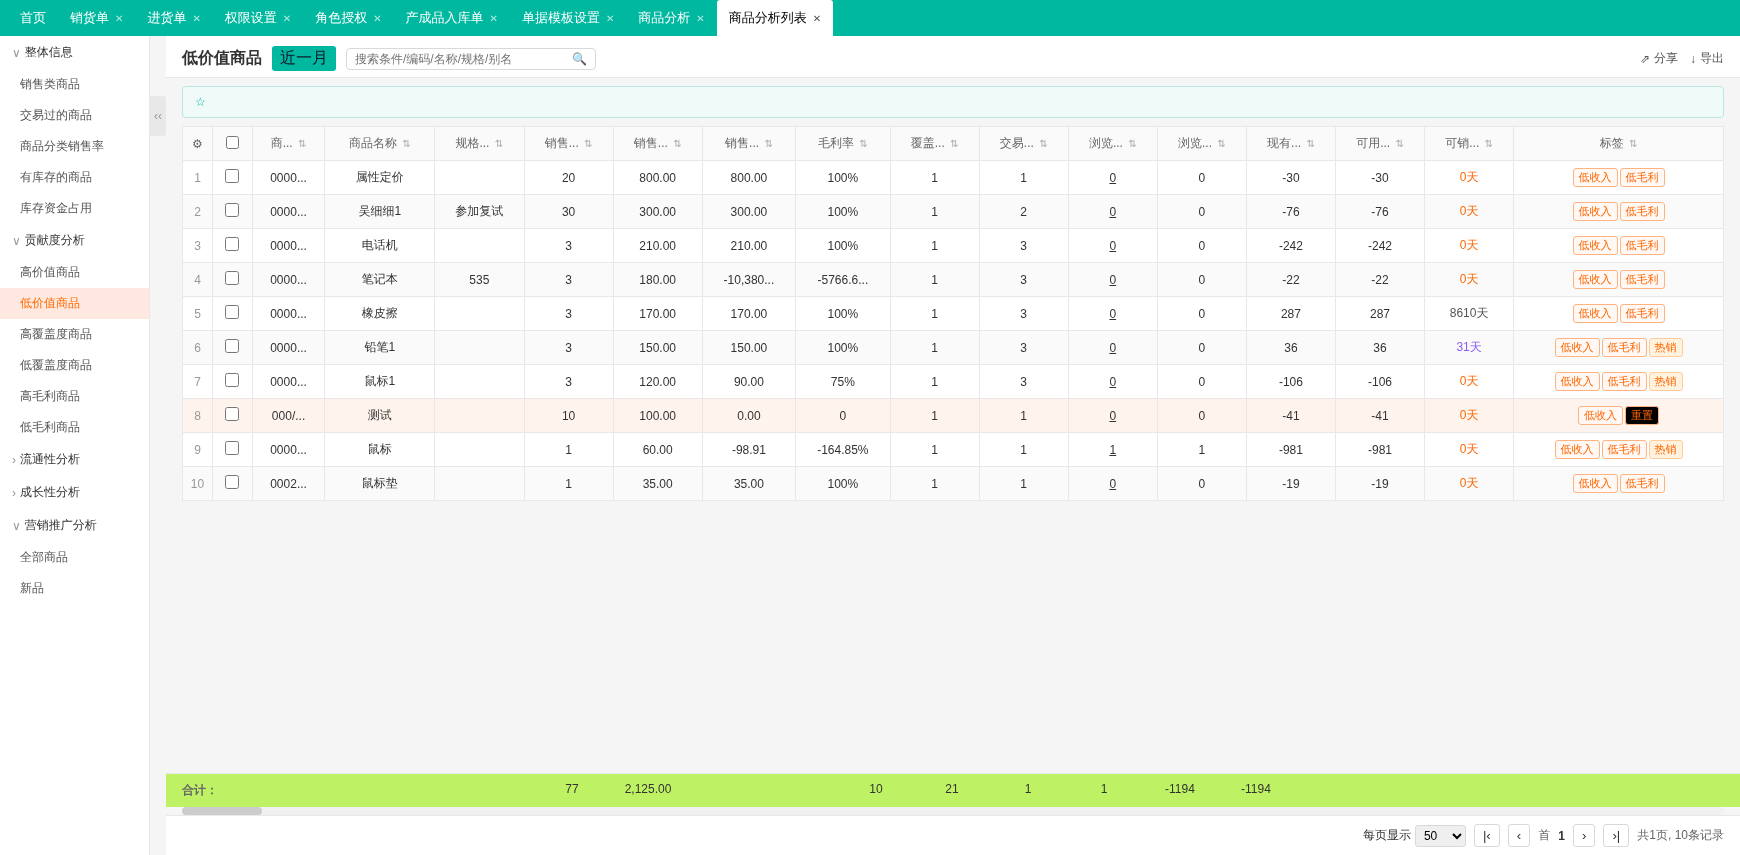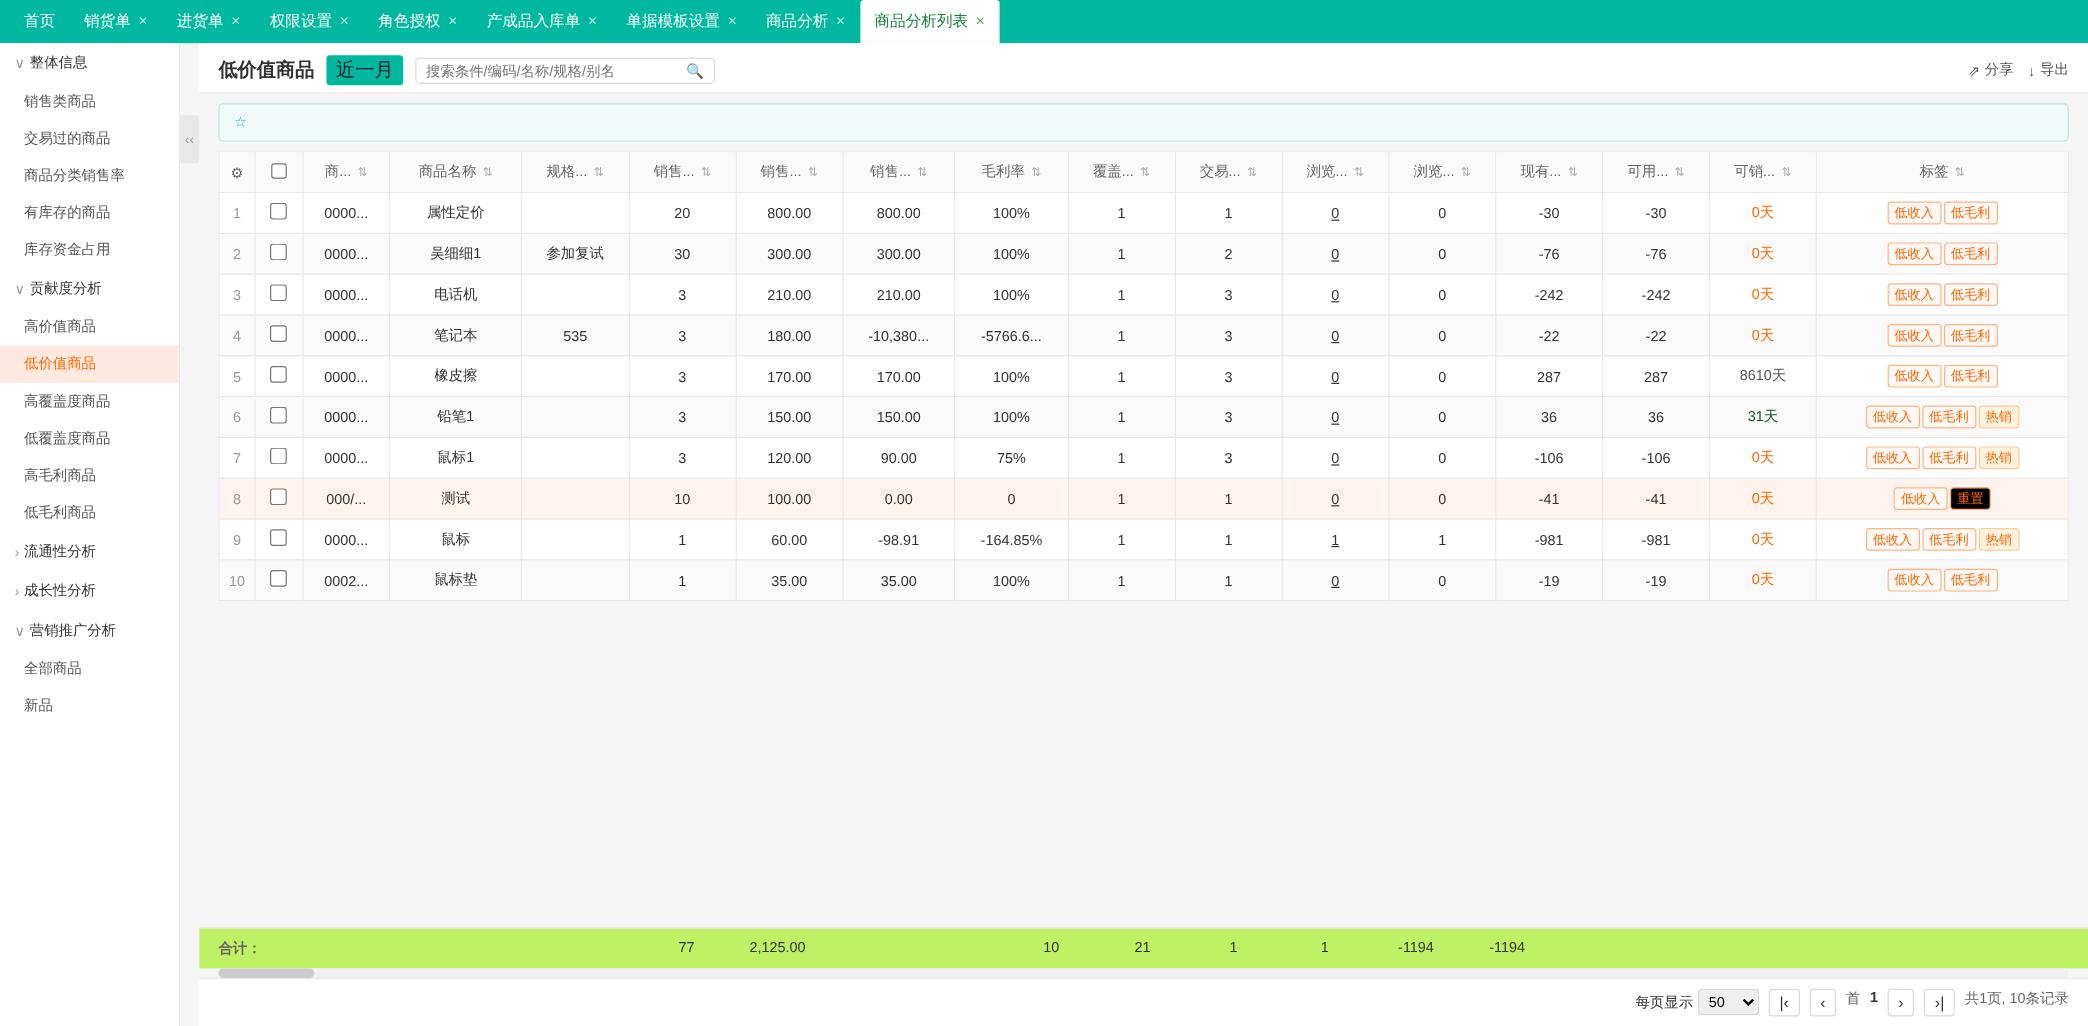--- a/index.html
+++ b/index.html
@@ -1,21 +1,21 @@
 <!DOCTYPE html>
 <html><head>
   <meta charset="utf-8">
   <style>
     * { margin: 0; padding: 0; box-sizing: border-box; }
     body { font-family: 'Microsoft YaHei', Arial, sans-serif; font-size: 12px; background: #f5f5f5; color: #333; width: 1740px; min-height: 855px; overflow-x: auto; }
 
     
     .top-nav { display: flex; align-items: center; background: #00b8a0; height: 36px; padding: 0 8px; }
     .nav-item { color: #fff; padding: 0 12px; height: 36px; display: flex; align-items: center; cursor: pointer; font-size: 13px; white-space: nowrap; }
-    .nav-item.active { background: #fff; color: #15803d; border-radius: 3px 3px 0 0; }
+    .nav-item.active { background: #fff; color: #000000; border-radius: 3px 3px 0 0; }
     .nav-item .close-x { margin-left: 6px; font-size: 10px; opacity: 0.7; }
 
     
     .main-layout { display: flex; height: calc(855px - 36px); }
 
     
     .sidebar { width: 150px; background: #fff; border-right: 1px solid #e8e8e8; overflow-y: auto; flex-shrink: 0; }
     .sidebar-section { }
     .sidebar-group-header { padding: 8px 12px; color: #333; font-size: 12px; cursor: pointer; display: flex; align-items: center; }
     .sidebar-group-header .arrow { margin-right: 4px; color: #999; }
@@ -57,21 +57,21 @@
     .row-num { color: #999; }
     .gear-col { width: 30px; }
 
     
     .footer-bar { background: #bef264; border-top: 1px solid #e8e8e8; padding: 8px 16px; display: flex; font-size: 12px; }
     .footer-label { color: #666; margin-right: 20px; font-weight: bold; }
     .footer-values { display: flex; gap: 16px; flex: 1; }
     .footer-val { text-align: center; min-width: 60px; padding: 0 6px; }
 
     
-    .pagination { background: #fff; border-top: 1px solid #e8e8e8; padding: 8px 16px; display: flex; align-items: flex-start; justify-content: flex-end; gap: 8px; font-size: 12px; }
+    .pagination { background: #fff; border-top: 1px solid #e8e8e8; padding: 8px 16px; display: flex; align-items: center; justify-content: flex-end; gap: 8px; font-size: 12px; }
     .pagination .per-page { display: flex; align-items: center; gap: 4px; }
     .pagination select { border: 1px solid #d9d9d9; border-radius: 3px; padding: 2px 4px; font-size: 12px; }
     .page-btn { border: 1px solid #d9d9d9; background: #fff; padding: 3px 8px; border-radius: 3px; cursor: pointer; color: #333; }
     .page-info { color: #666; }
     .page-current { color: #333; font-weight: bold; }
     .scrollbar-area { height: 8px; background: #f0f0f0; margin: 0 16px; border-radius: 4px; }
     .scrollbar-thumb { width: 80px; height: 8px; background: #ccc; border-radius: 4px; }
 
     
     .collapse-btn { width: 16px; height: 40px; background: #e8e8e8; display: flex; align-items: center; justify-content: center; cursor: pointer; color: #999; font-size: 12px; border-radius: 0 3px 3px 0; margin-top: 60px; flex-shrink: 0; }
@@ -292,21 +292,21 @@
     <td>3</td>
     <td>150.00</td>
     <td>150.00</td>
     <td>100%</td>
     <td>1</td>
     <td>3</td>
     <td><span class="link-underline">0</span></td>
     <td>0</td>
     <td>36</td>
     <td>36</td>
-    <td style="color:#14532d">31天</td>
+    <td style="color:#8b5cf6">31天</td>
     <td><span class="tag tag-orange">低收入</span><span class="tag tag-orange">低毛利</span><span class="tag tag-hot">热销</span></td>
   </tr>
             <tr>
     <td class="row-num">7</td>
     <td><input type="checkbox" class="checkbox" style=""></td>
     <td>0000...</td>
     <td>鼠标1</td>
     <td></td>
     <td>3</td>
     <td>120.00</td>

